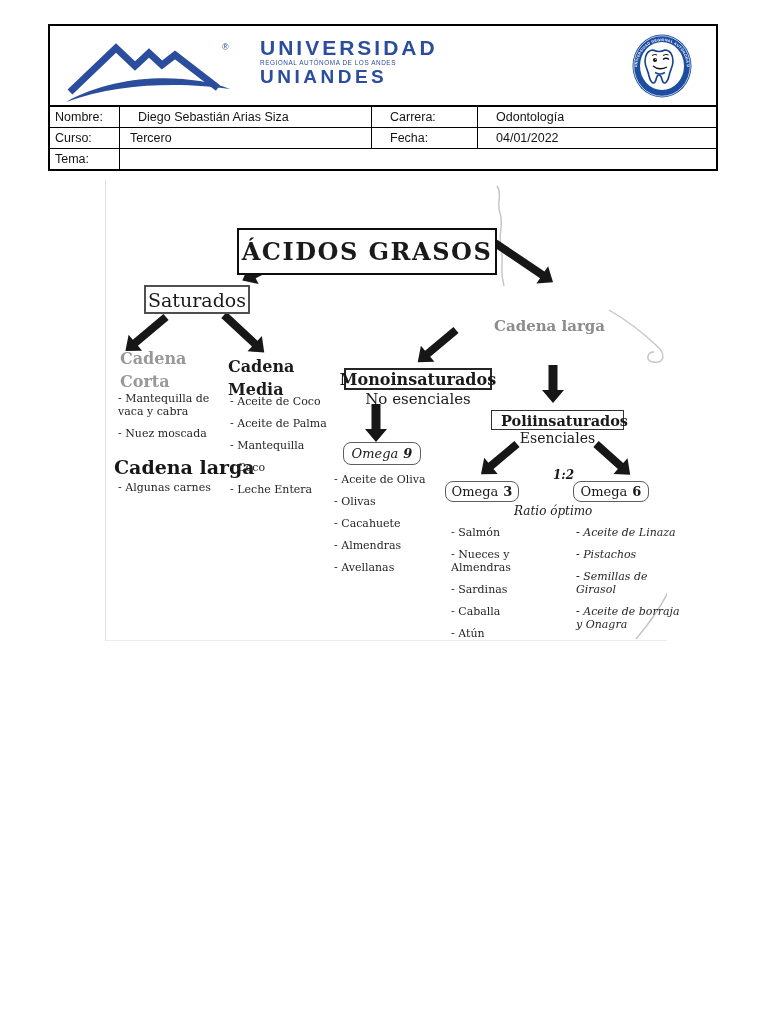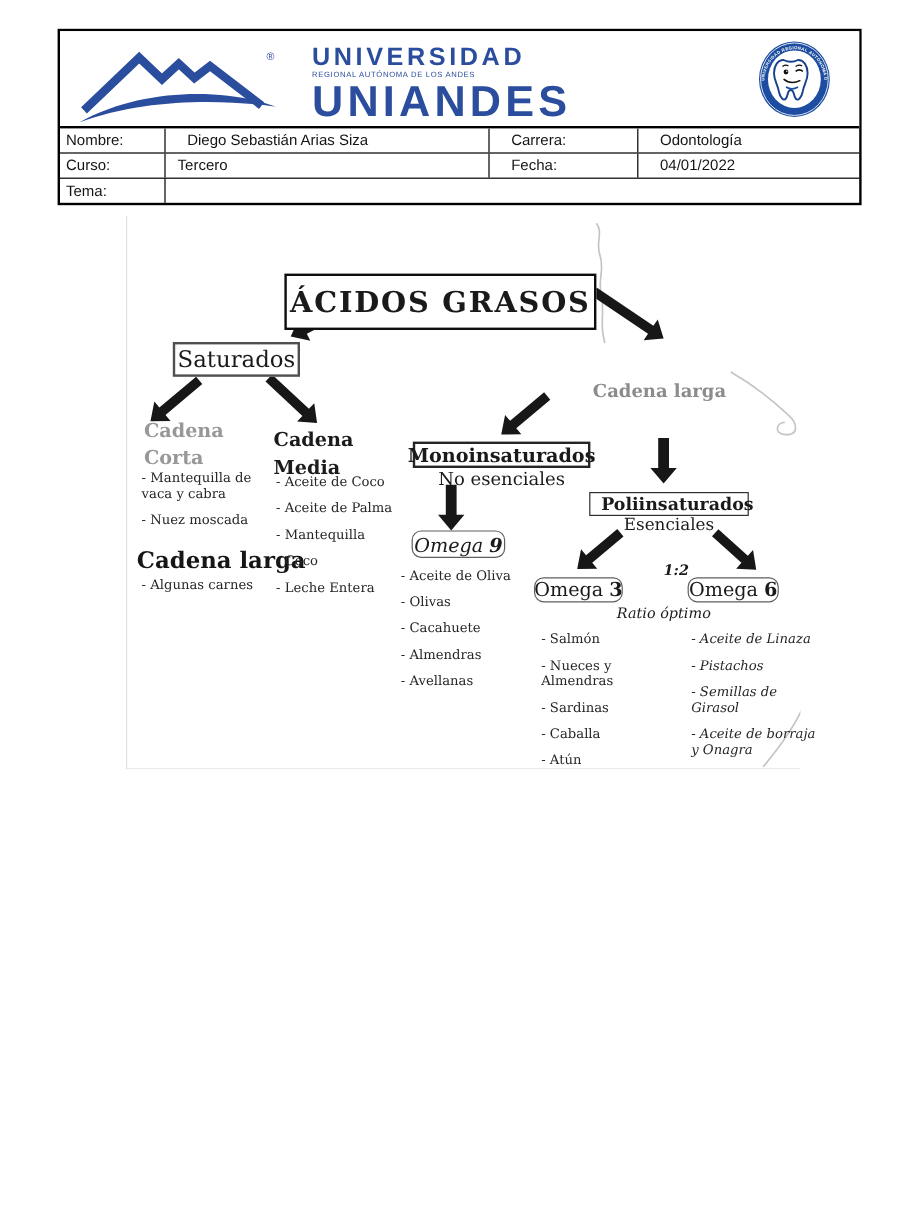--- a/index.html
+++ b/index.html
@@ -6,47 +6,47 @@
   body{
     width:768px;height:1024px;background:#ffffff;position:relative;
     font-family:"Liberation Sans",sans-serif;overflow:hidden;
   }
   
   .info-table{
     position:absolute;left:48px;top:24px;width:666px;
     border:2px solid #000;background:#fff;
   }
   .logo-row{position:relative;height:79px;border-bottom:2px solid #000;background:#fff;}
-  .grid-row{display:grid;grid-template-columns:69px 252px 106px 1fr;height:20px;gap:18px;}
+  .grid-row{display:grid;grid-template-columns:69px 252px 106px 1fr;height:20px;}
   .grid-row.tema{grid-template-columns:69px 1fr;}
   .grid-row + .grid-row{border-top:1px solid #000;}
   .cell{
     border-left:1px solid #000;display:flex;align-items:center;
     padding-left:18px;font-size:12.5px;color:#141414;white-space:nowrap;overflow:hidden;
   }
   .cell:first-child{border-left:none;padding-left:5px;}
   .wordmark{position:absolute;left:210px;top:11px;color:#2b4d9d;line-height:1;}
   .wm1{font-size:21px;font-weight:bold;letter-spacing:3px;}
   .wm2{font-size:6.4px;letter-spacing:0.55px;margin-top:2px;}
-  .wm3{font-size:36px;font-weight:bold;letter-spacing:3.5px;margin-top:1px;}
+  .wm3{font-size:19px;font-weight:bold;letter-spacing:3.5px;margin-top:1px;}
   
   .diagram{
     position:absolute;left:105px;top:180px;width:561px;height:460px;
     font-family:"DejaVu Serif",serif;color:#1a1a1a;
     border-left:1px solid #e0e0e0;border-bottom:1px solid #ececec;background:#fff;
   }
   .abs{position:absolute;}
   .dgsvg{position:absolute;left:0;top:0;}
   .box{background:#fff;display:flex;align-items:center;justify-content:center;box-sizing:border-box;}
   .title-box{border:2.5px solid #0d0d0d;font-size:24px;font-weight:bold;letter-spacing:1.5px;}
   .sat-box{border:2px solid #4f4f4f;font-size:19px;}
   .insat-box{border:1.5px solid #a8a8a8;font-size:19px;box-shadow:1px 1px 0 #d6d6d6;}
   .mono-box{border:2px solid #252525;font-size:16px;font-weight:bold;}
   .poli-box{border:1.5px solid #303030;font-size:14.5px;font-weight:bold;}
-  .omega-box{border:1.5px solid #5e5e5e;border-radius:8px;font-size:16px;align-items:flex-end;}
+  .omega-box{border:1.5px solid #5e5e5e;border-radius:8px;font-size:13px;}
   .omega-box .num{font-weight:bold;margin-left:5px;}
   .italic{font-style:italic;}
   .sub{font-size:15px;text-align:center;}
   .gray-head{color:#989898;font-weight:bold;font-size:16px;line-height:1.45;white-space:pre-line;}
   .dark-head{color:#1b1b1b;font-weight:bold;font-size:16px;line-height:1.45;white-space:pre-line;}
   .big-head{color:#161616;font-weight:bold;font-size:19px;}
   .gray-sub{color:#8c8c8c;font-weight:bold;font-size:15px;}
   .list .li{font-size:11px;line-height:13px;margin-bottom:9px;color:#262626;}
   .ratio-val{font-size:12px;font-weight:bold;font-style:italic;}
   .ratio-lab{font-size:12px;font-style:italic;}

